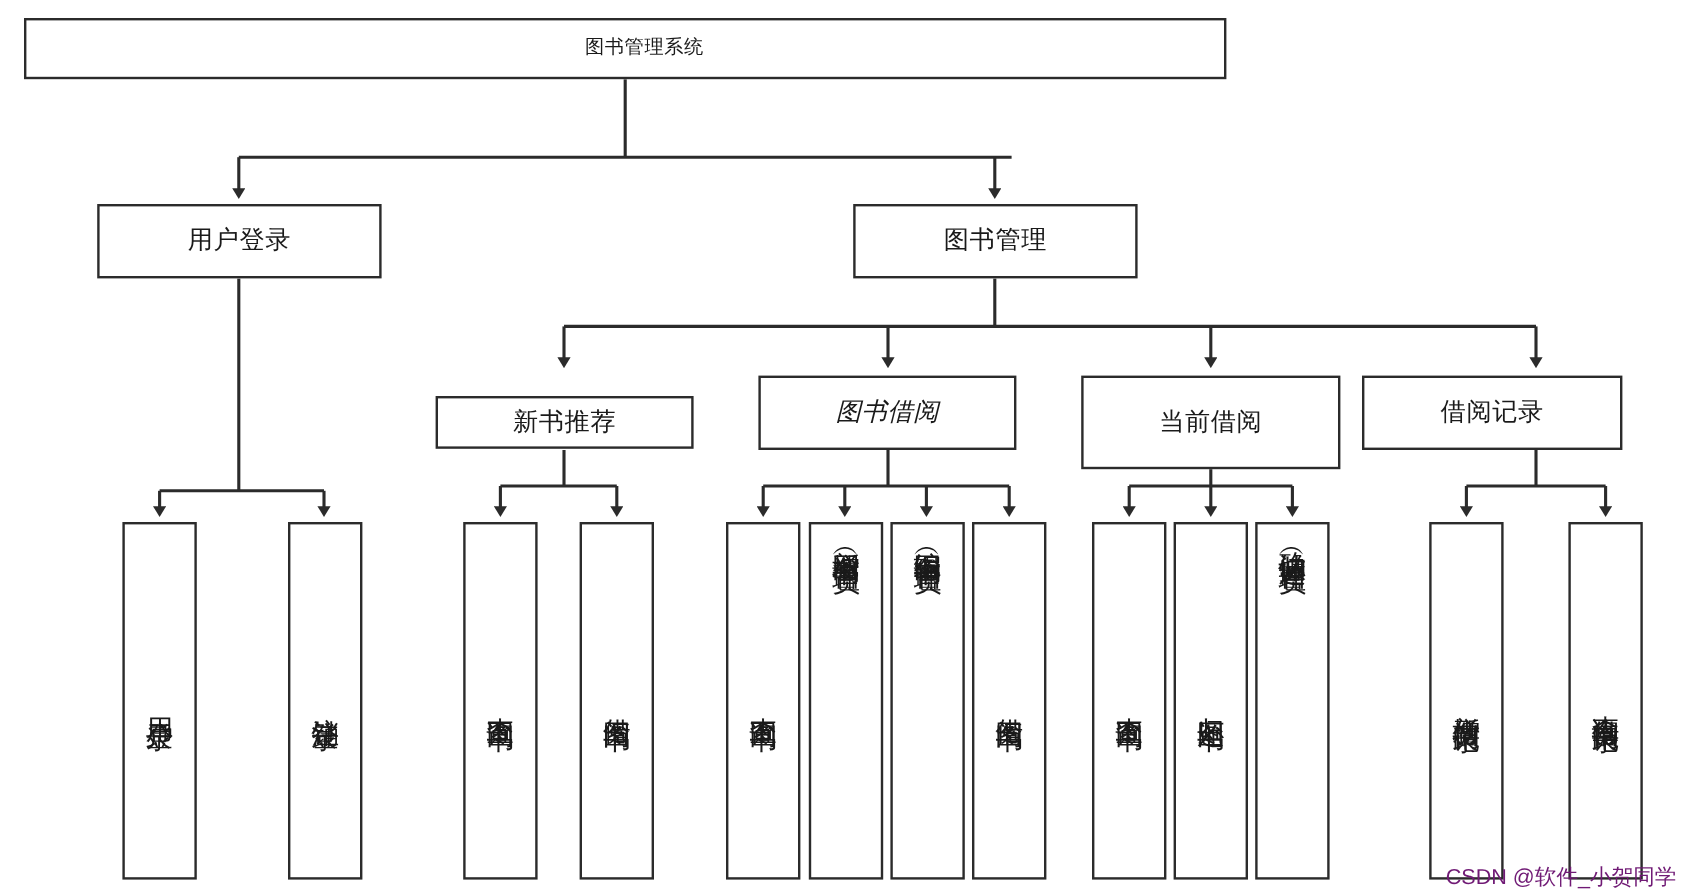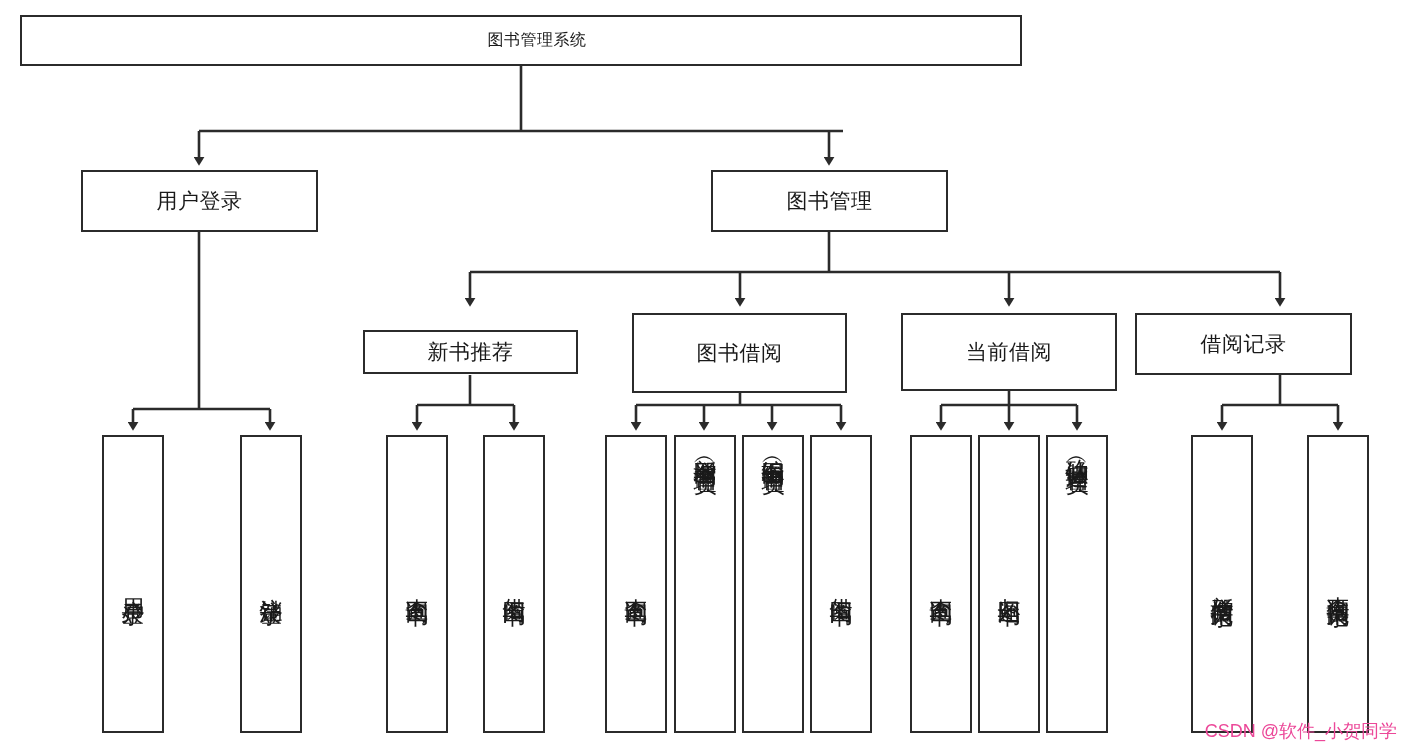--- a/index.html
+++ b/index.html
@@ -63,21 +63,21 @@
     max-height: 100%;
   }
   .node.v.overflow-top {
     align-items: flex-start;
   }
   .watermark {
     position: absolute;
     right: 8px;
     bottom: 4px;
     font-size: 18px;
-    color: #ec4899;
+    color: #701a75;
     white-space: nowrap;
     z-index: 3;
     font-family: "Liberation Sans", "DejaVu Sans", sans-serif;
   }
 </style>
 </head>
 <body>
 
 <div id="canvas">
 
@@ -138,21 +138,21 @@
   <div class="node h" style="left:81px; top:170px; width:237px; height:62px;">
     <span class="lbl">用户登录</span>
   </div>
   <div class="node h" style="left:711px; top:170px; width:237px; height:62px;">
     <span class="lbl">图书管理</span>
   </div>
 
   <div class="node h" style="left:363px; top:330px; width:215px; height:44px;">
     <span class="lbl">新书推荐</span>
   </div>
-  <div class="node h" style="left:632px; top:313px; width:215px; height:80px;">
+  <div class="node h" style="left:632px; top:313px; width:215px; height:62px;font-style:italic;">
     <span class="lbl">图书借阅</span>
   </div>
   <div class="node h" style="left:901px; top:313px; width:216px; height:78px;">
     <span class="lbl">当前借阅</span>
   </div>
   <div class="node h" style="left:1135px; top:313px; width:217px; height:62px;">
     <span class="lbl">借阅记录</span>
   </div>
 
   <div class="node v" style="left:102px; top:435px; width:62px; height:298px;">

